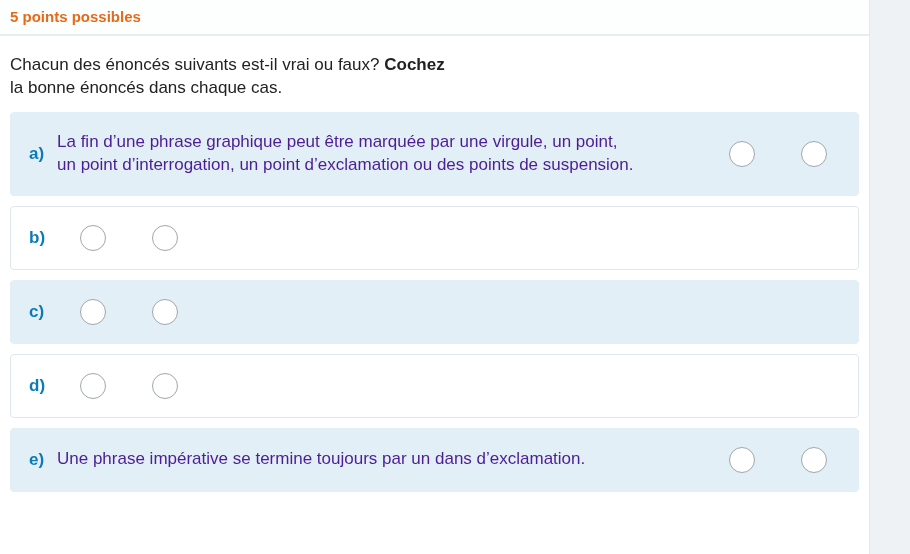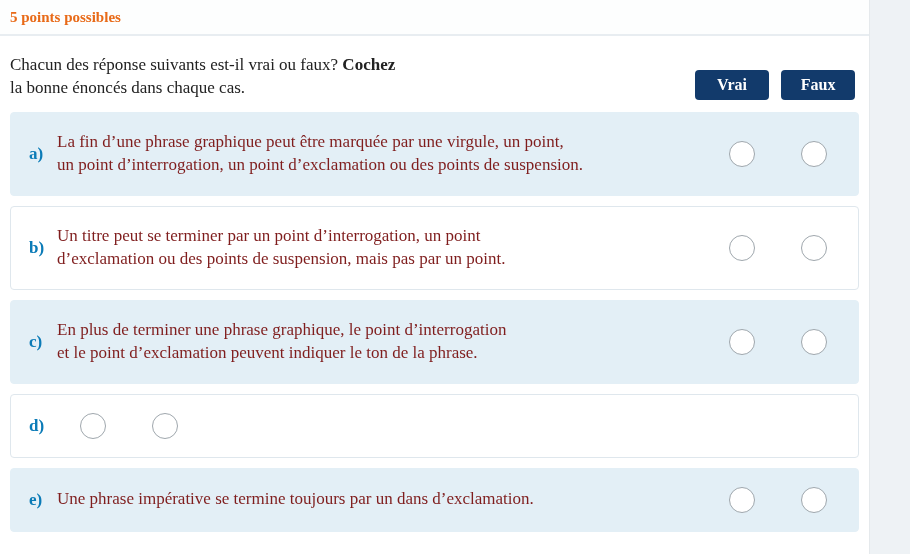--- a/index.html
+++ b/index.html
@@ -8,21 +8,20 @@
     font-family: "Segoe UI", "Myriad Pro", "Helvetica Neue", Arial, sans-serif;
     background: #f0f4f7;
     color: #222;
   }
   .page {
     width: 910px;
     height: 554px;
     box-sizing: border-box;
     background: #f0f4f7;
     display: flex;
-    font-family: Liberation Serif, serif;
   }
   .main-col {
     width: 870px;
     box-sizing: border-box;
     background: #ffffff;
   }
   .side-gutter {
     width: 40px;
     background: #eef2f5;
     border-left: 1px solid #e5e9ec;
@@ -97,21 +96,21 @@
     font-weight: 700;
     font-size: 17px;
     width: 28px;
     flex: 0 0 28px;
   }
 
   .q-text {
     flex: 1 1 auto;
     font-size: 17px;
     line-height: 1.35;
-    color: #7f1d1d;
+    color: #4c1d95;
     padding-right: 12px;
   }
   .q-text em { font-style: italic; }
 
   .radios {
     flex: 0 0 144px;
     display: flex;
     justify-content: space-around;
     align-items: center;
   }
@@ -134,52 +133,46 @@
   <div class="main-col">
 
     <div class="points-bar">
       <span class="points-text">5 points possibles</span>
     </div>
 
     <div class="content">
 
       <div class="instructions-row">
         <div class="instructions">
-          <span>Chacun des réponse suivants est-il vrai ou faux? </span><b>Cochez</b><br>
+          <span>Chacun des énoncés suivants est-il vrai ou faux? </span><b>Cochez</b><br>
           <span>la bonne énoncés dans chaque cas.</span>
-        </div>
-        <div class="vf-headers">
-          <div class="vf-header">Vrai</div>
-          <div class="vf-header">Faux</div>
         </div>
       </div>
 
       <div class="q-list">
 
         <div class="q-row alt">
           <div class="q-letter">a)</div>
           <div class="q-text">La fin d’une phrase graphique peut être marquée par une virgule, un point,<br>un point d’interrogation, un point d’exclamation ou des points de suspension.</div>
           <div class="radios">
             <button class="radio" aria-label="Vrai"></button>
             <button class="radio" aria-label="Faux"></button>
           </div>
         </div>
 
         <div class="q-row">
           <div class="q-letter">b)</div>
-          <div class="q-text">Un titre peut se terminer par un point d’interrogation, un point<br>d’exclamation ou des points de suspension, mais pas par un point.</div>
           <div class="radios">
             <button class="radio" aria-label="Vrai"></button>
             <button class="radio" aria-label="Faux"></button>
           </div>
         </div>
 
         <div class="q-row alt">
           <div class="q-letter">c)</div>
-          <div class="q-text">En plus de terminer une phrase graphique, le point d’interrogation<br>et le point d’exclamation peuvent indiquer le ton de la phrase.</div>
           <div class="radios">
             <button class="radio" aria-label="Vrai"></button>
             <button class="radio" aria-label="Faux"></button>
           </div>
         </div>
 
         <div class="q-row">
           <div class="q-letter">d)</div>
           <div class="radios">
             <button class="radio" aria-label="Vrai"></button>

